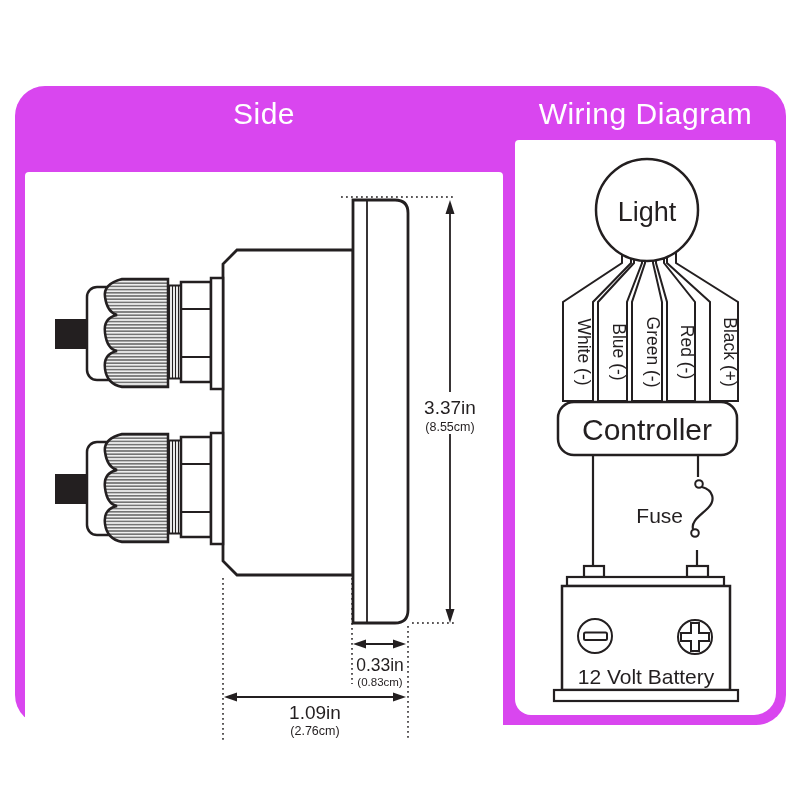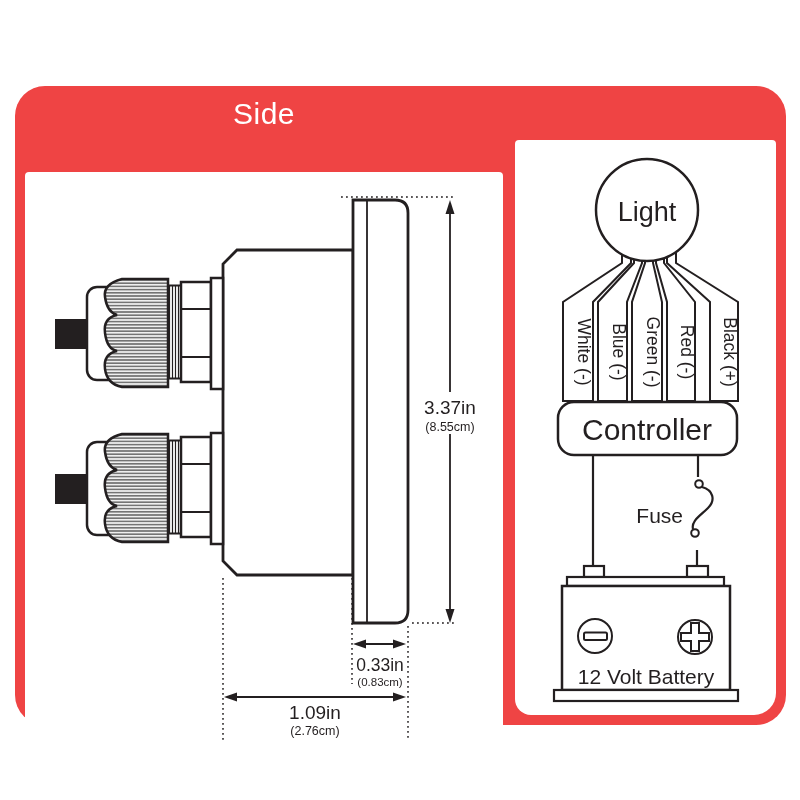--- a/index.html
+++ b/index.html
@@ -1,34 +1,35 @@
 <!DOCTYPE html>
 <html><head>
 <meta charset="utf-8">
 <style>
   html,body{margin:0;padding:0;width:800px;height:800px;background:#ffffff;
     font-family:"Liberation Sans", sans-serif;}
   .frame{position:absolute;left:15px;top:86px;width:771px;height:639px;
-    background:#ef4444;border-radius:30px;}
+    background:#d946ef;border-radius:30px;}
   .cell{position:absolute;top:54px;height:575px;background:#ffffff;overflow:hidden;}
   .cell-left{left:10px;width:478px;border-radius:4px 4px 16px 22px;margin-top:32px;}
   .cell-right{left:500px;width:261px;border-radius:4px 4px 22px 16px;}
   .hdr{position:absolute;top:0;height:54px;line-height:56px;text-align:center;
     color:#ffffff;font-size:30px;letter-spacing:.5px;}
   .hdr-left{left:10px;width:478px;}
   .hdr-right{left:500px;width:261px;}
   svg{display:block;}
   svg text{fill:#231f20;font-family:"Liberation Sans", sans-serif;}
 </style>
 </head>
 <body>
 
 <div class="frame">
 
   <div class="hdr hdr-left">Side</div>
+  <div class="hdr hdr-right">Wiring Diagram</div>
 
   <div class="cell cell-left">
     <svg width="478" height="575" viewBox="25 140 478 575">
       <defs>
         <pattern id="knurlhatch" width="4" height="3.2" patternUnits="userSpaceOnUse">
           <rect width="4" height="3.2" fill="#efefef"></rect>
           <line x1="0" y1="1.6" x2="4" y2="1.6" stroke="#3c3c3c" stroke-width="1.1"></line>
         </pattern>
       </defs>
 

